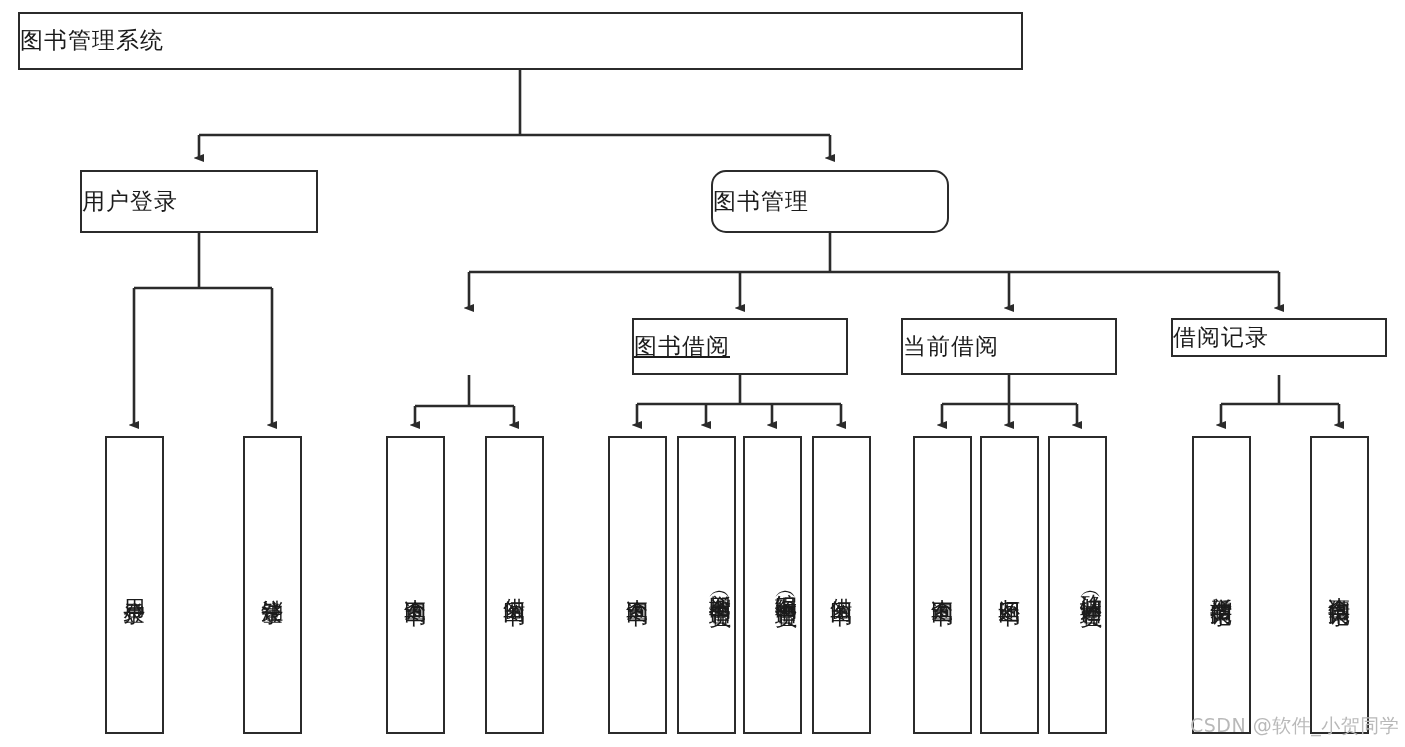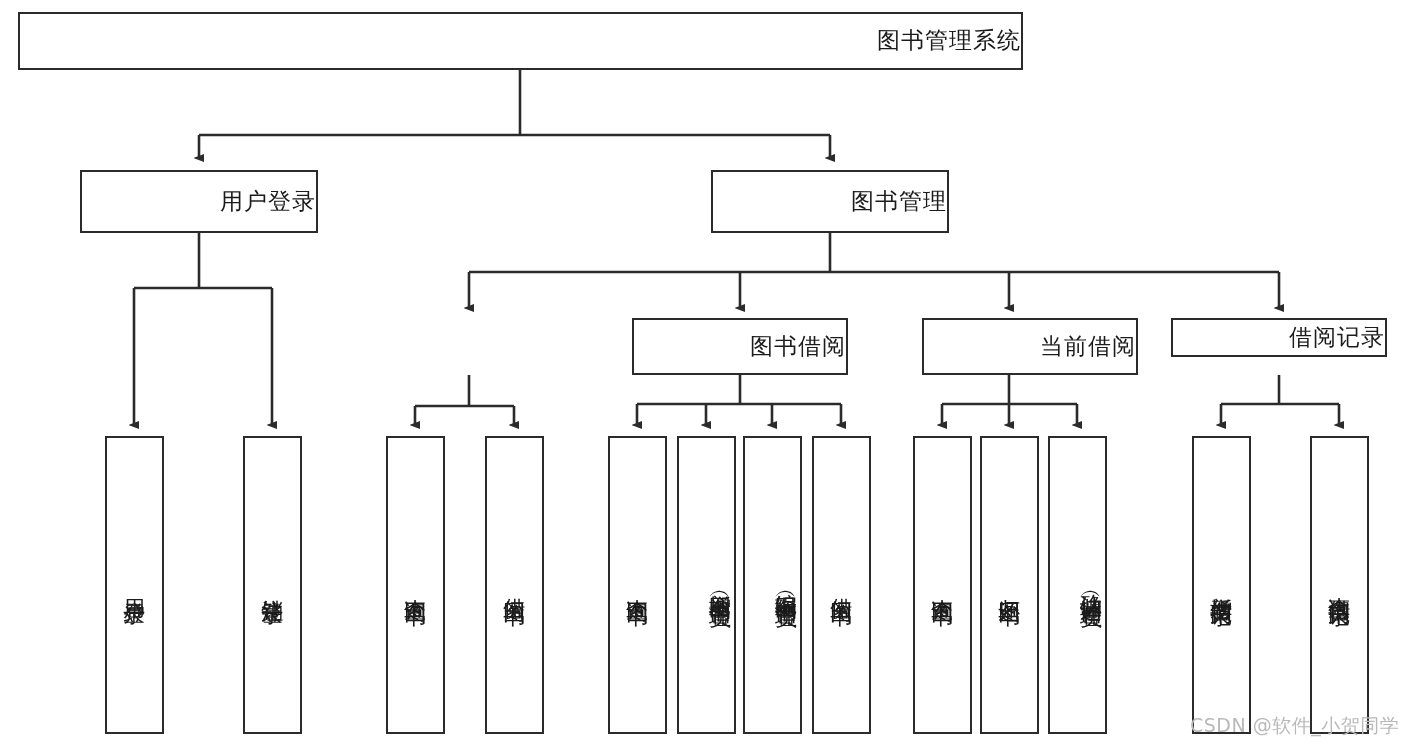--- a/index.html
+++ b/index.html
@@ -26,23 +26,22 @@
     height: 747px;
     pointer-events: none;
   }
   .node {
     position: absolute;
     box-sizing: border-box;
     border: 2px solid #2b2b2b;
     background: #ffffff;
     display: flex;
     align-items: center;
-    justify-content: flex-end;
+    justify-content: flex-start;
     color: #1b1b1b;
-    padding-left: 44px;
   }
   .node.horizontal {
     font-size: 23px;
     line-height: 1.2;
     letter-spacing: 1px;
   }
   .node.vertical {
     writing-mode: vertical-rl;
     text-orientation: upright;
     font-size: 22px;
@@ -124,30 +123,30 @@
   </svg>
 
   <div class="node horizontal" style="left:18px; top:12px; width:1005px; height:58px;">
     <span class="node-label">图书管理系统</span>
   </div>
 
   <div class="node horizontal" style="left:80px; top:170px; width:238px; height:63px;">
     <span class="node-label">用户登录</span>
   </div>
 
-  <div class="node horizontal" style="left:711px; top:170px; width:238px; height:63px;">
+  <div class="node horizontal" style="left:711px; top:170px; width:238px; height:63px;border-radius:15px;">
     <span class="node-label">图书管理</span>
   </div>
 
 
-  <div class="node horizontal" style="left:632px; top:318px; width:216px; height:57px;">
+  <div class="node horizontal" style="left:632px; top:318px; width:216px; height:57px;text-decoration:underline;">
     <span class="node-label">图书借阅</span>
   </div>
 
-  <div class="node horizontal" style="left:901px; top:318px; width:216px; height:57px;margin-left:21px;">
+  <div class="node horizontal" style="left:901px; top:318px; width:216px; height:57px;">
     <span class="node-label">当前借阅</span>
   </div>
 
   <div class="node horizontal" style="left:1171px; top:318px; width:216px; height:39px;">
     <span class="node-label">借阅记录</span>
   </div>
 
   <div class="node vertical" style="left:105px; top:436px; width:59px; height:298px;">
     <span class="node-label">用户登录</span>
   </div>

